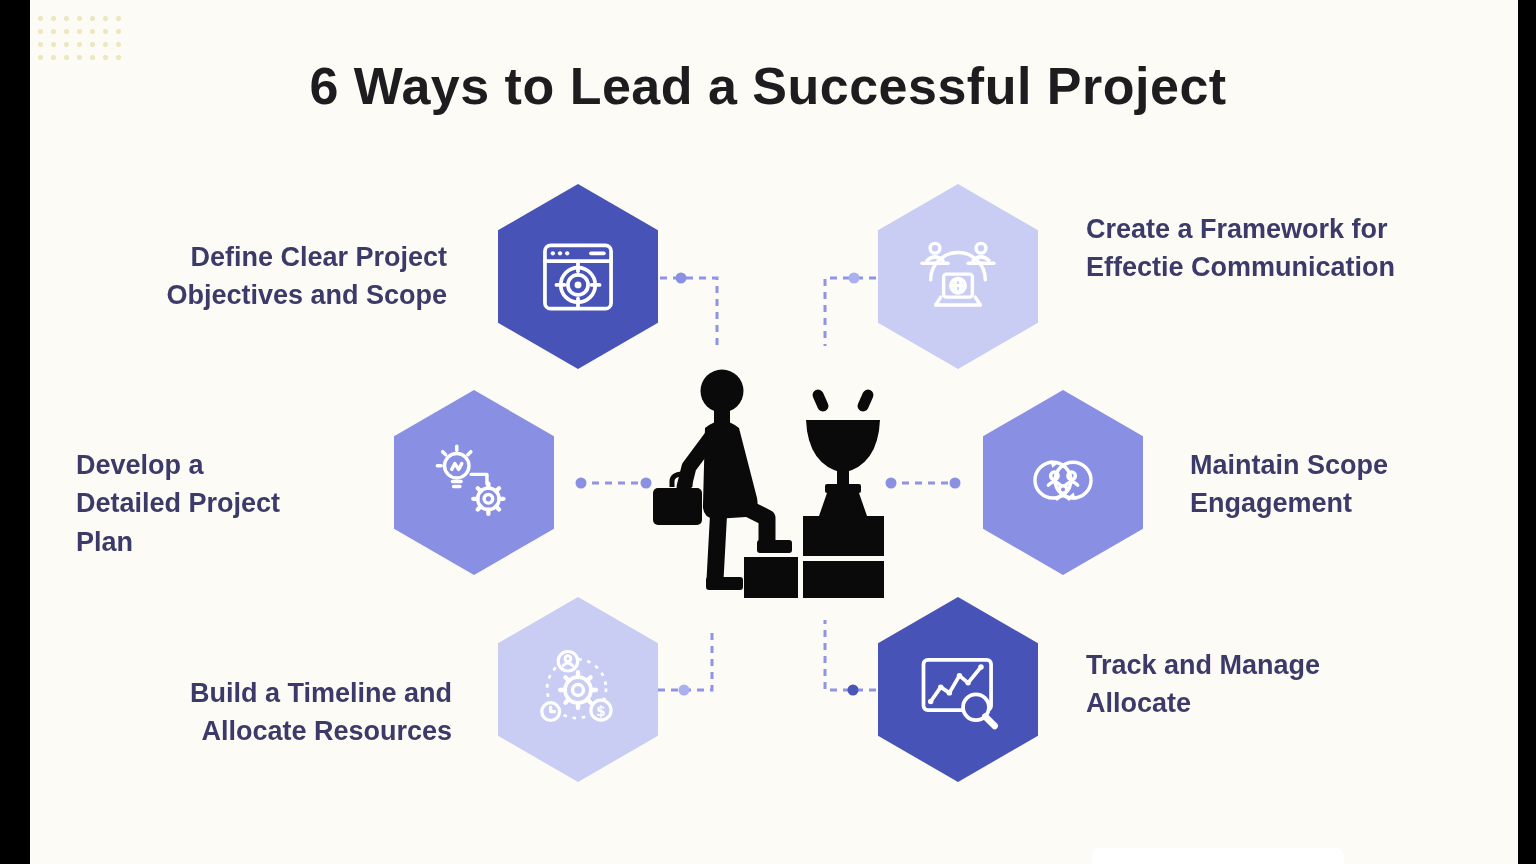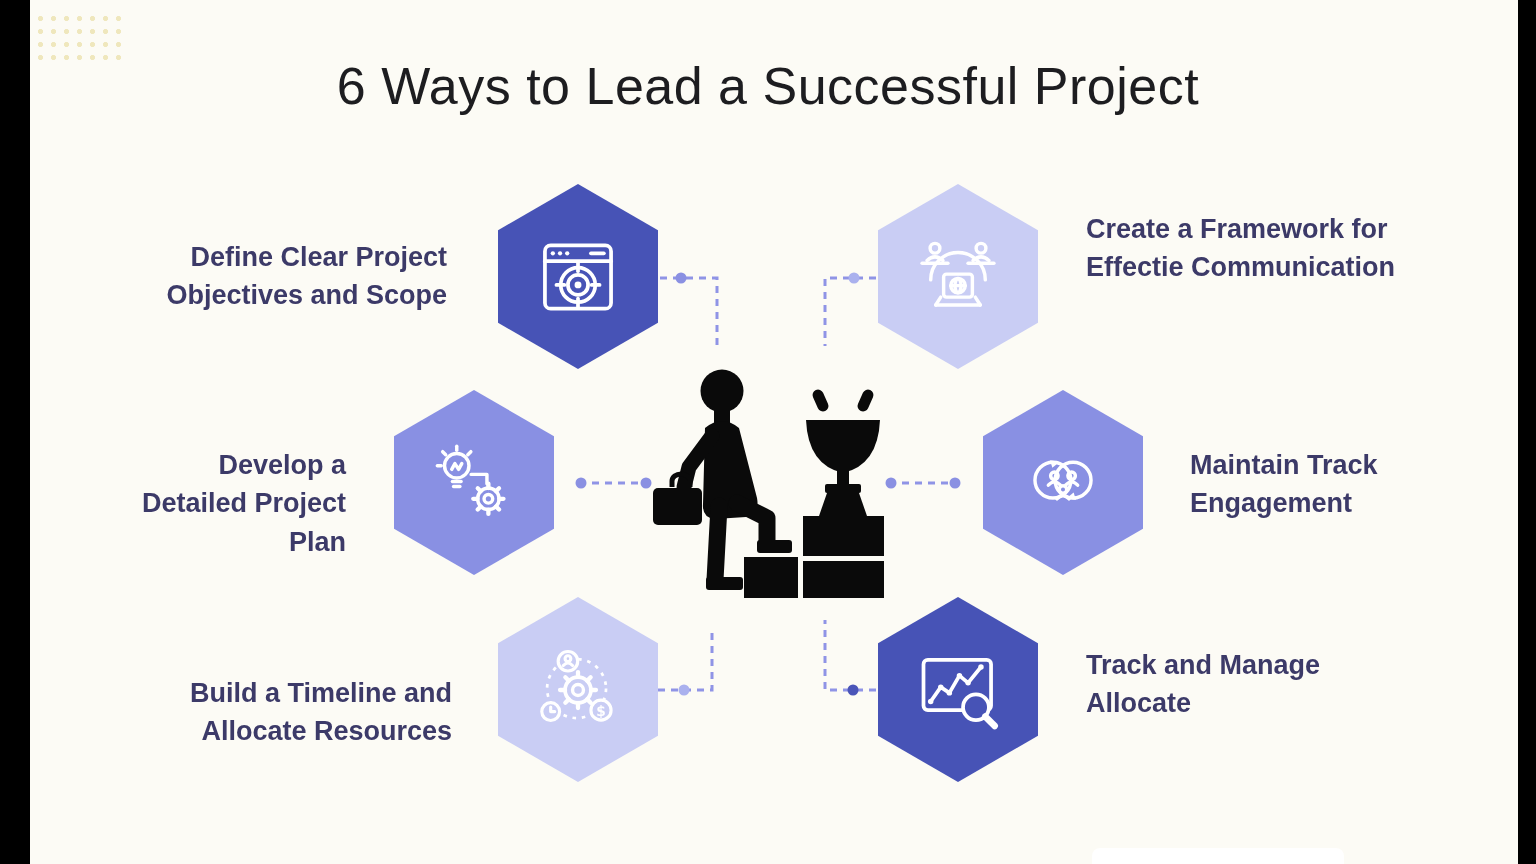--- a/index.html
+++ b/index.html
@@ -12,21 +12,21 @@
   .edge-bar{position:absolute;top:0;height:100%;background:var(--edge-bar,#000);}
   .edge-bar.left{left:0;width:30px;}
   .edge-bar.right{right:0;width:18px;}
   .dots-decoration{
     position:absolute;left:34px;top:12px;width:92px;height:54px;
     background-image:radial-gradient(circle,var(--dots-decoration,#efe7bd) 2.2px,transparent 2.9px);
     background-size:13px 13px;
   }
   .title{
     position:absolute;left:0;right:0;top:56px;margin:0;text-align:center;
-    font-size:52px;font-weight:400;letter-spacing:.5px;
+    font-size:52px;font-weight:700;letter-spacing:.5px;
     color:var(--title-text,#1d1d20);
   }
   .overlay{position:absolute;left:0;top:0;pointer-events:none;}
   .hex{
     position:absolute;width:160px;height:185px;
     clip-path:polygon(50% 0,100% 25%,100% 75%,50% 100%,0 75%,0 25%);
     display:flex;align-items:center;justify-content:center;
   }
   .tone-dark{background:var(--hex-dark,#4753b6);}
   .tone-medium{background:var(--hex-medium,#8990e3);}
@@ -36,21 +36,21 @@
   .hex-3{left:394px;top:390px;}
   .hex-4{left:983px;top:390px;}
   .hex-5{left:498px;top:597px;}
   .hex-6{left:878px;top:597px;}
   .label{
     position:absolute;font-size:27px;font-weight:700;line-height:1.42;
     color:var(--label-text,#3c3a68);white-space:pre-line;
   }
   .label-1{right:1089px;top:238px;text-align:right;}
   .label-2{left:1086px;top:210px;text-align:left;}
-  .label-3{right:1190px;top:446px;text-align:right;}
+  .label-3{right:1256px;top:446px;text-align:left;}
   .label-4{left:1190px;top:446px;text-align:left;}
   .label-5{right:1084px;top:646px;text-align:right;margin-top:28px;}
   .label-6{left:1086px;top:646px;text-align:left;}
   .watermark-bar{
     position:absolute;left:1092px;top:848px;width:252px;height:16px;
     background:#ffffff;border-radius:8px 8px 0 0;opacity:.95;
   }
 </style>
 </head>
 <body>
@@ -249,21 +249,21 @@
     </svg>
   </div>
 
   <div class="label label-2">Create a Framework for
 Effectie Communication</div>
   <div class="label label-1">Define Clear Project
 Objectives and Scope</div>
   <div class="label label-3">Develop a
 Detailed Project
 Plan</div>
-  <div class="label label-4">Maintain Track
+  <div class="label label-4">Maintain Scope
 Engagement</div>
   <div class="label label-5">Build a Timeline and
 Allocate Resources</div>
   <div class="label label-6">Track and Manage
 Allocate</div>
 
   <div class="watermark-bar"></div>
 </div>
 
 </body></html>

